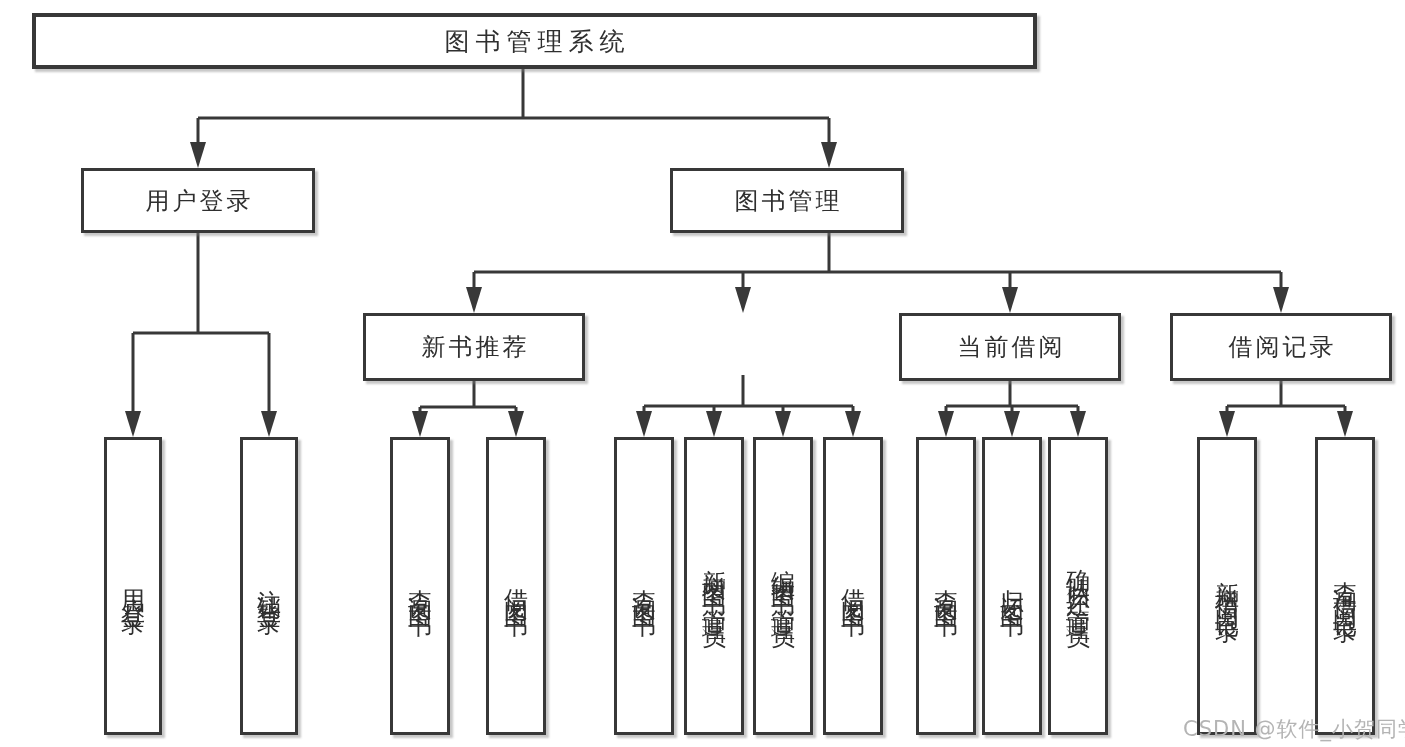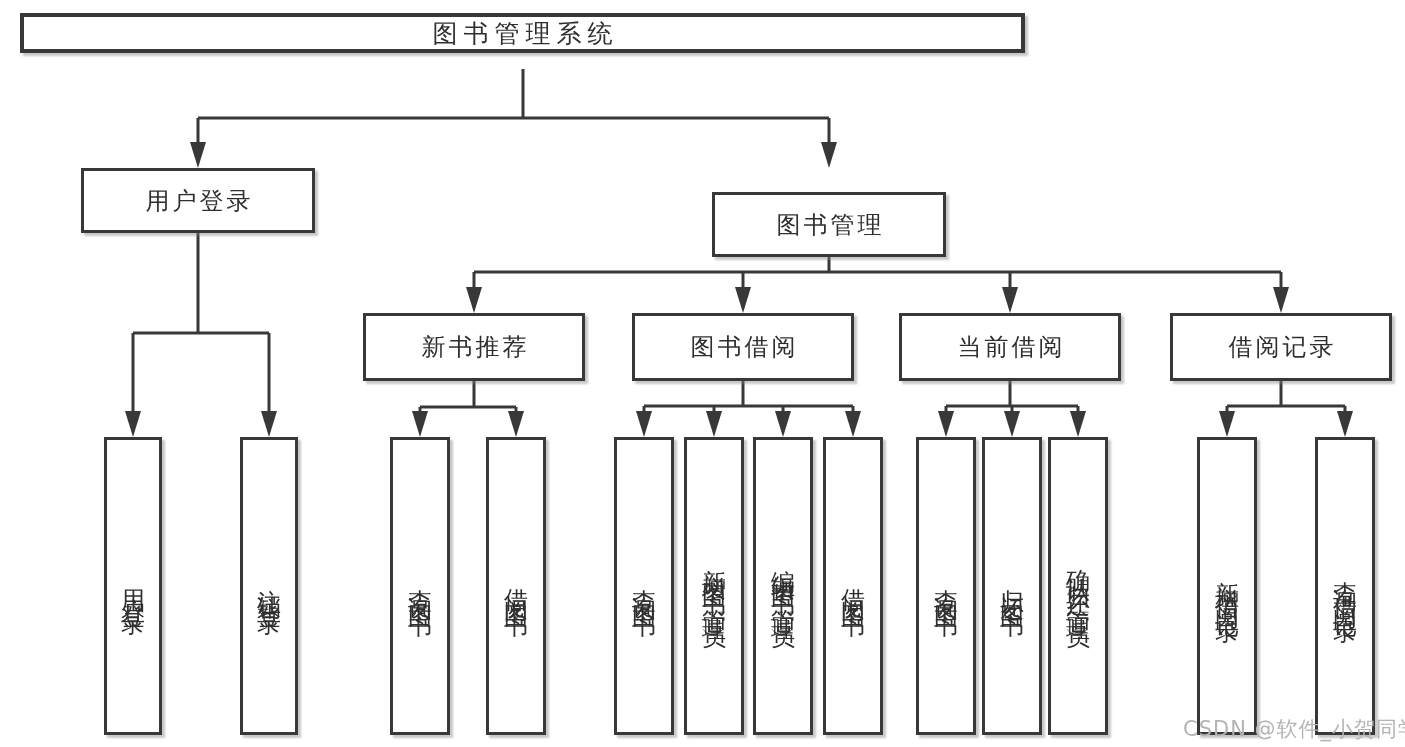--- a/index.html
+++ b/index.html
@@ -102,36 +102,33 @@
       <polygon points="775,411 791,411 783,437"></polygon>
       <polygon points="845,411 861,411 853,437"></polygon>
       <polygon points="938,411 954,411 946,437"></polygon>
       <polygon points="1004,411 1020,411 1012,437"></polygon>
       <polygon points="1070,411 1086,411 1078,437"></polygon>
       <polygon points="1219,411 1235,411 1227,437"></polygon>
       <polygon points="1337,411 1353,411 1345,437"></polygon>
     </g>
   </svg>
 
-  <div class="node root" style="left:20px; top:13px; width:1005px; height:40px;">
+  <div class="node root" style="left:32px; top:13px; width:1005px; height:56px;">
     <span class="hlabel">图书管理系统</span>
   </div>
 
   <div class="node l2" style="left:81px;">
     <span class="hlabel">用户登录</span>
   </div>
-  <div class="node l2" style="left:712px;margin-top:24px;">
+  <div class="node l2" style="left:670px;">
     <span class="hlabel">图书管理</span>
   </div>
 
   <div class="node l3" style="left:363px;">
     <span class="hlabel">新书推荐</span>
-  </div>
-  <div class="node l3" style="left:632px;">
-    <span class="hlabel">图书借阅</span>
   </div>
   <div class="node l3" style="left:899px;">
     <span class="hlabel">当前借阅</span>
   </div>
   <div class="node l3" style="left:1170px;">
     <span class="hlabel">借阅记录</span>
   </div>
 
   <div class="node leaf" style="left:104px; width:58px;">
     <span class="vlabel">用户登录</span>

